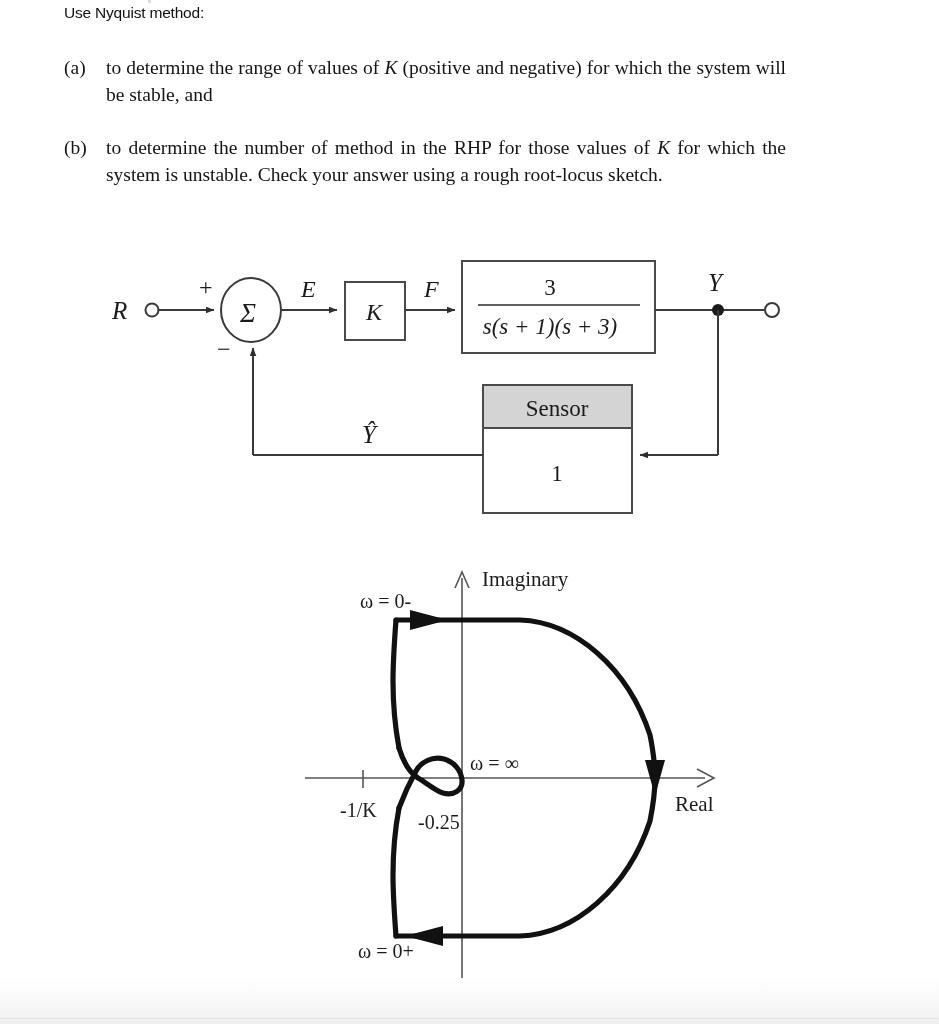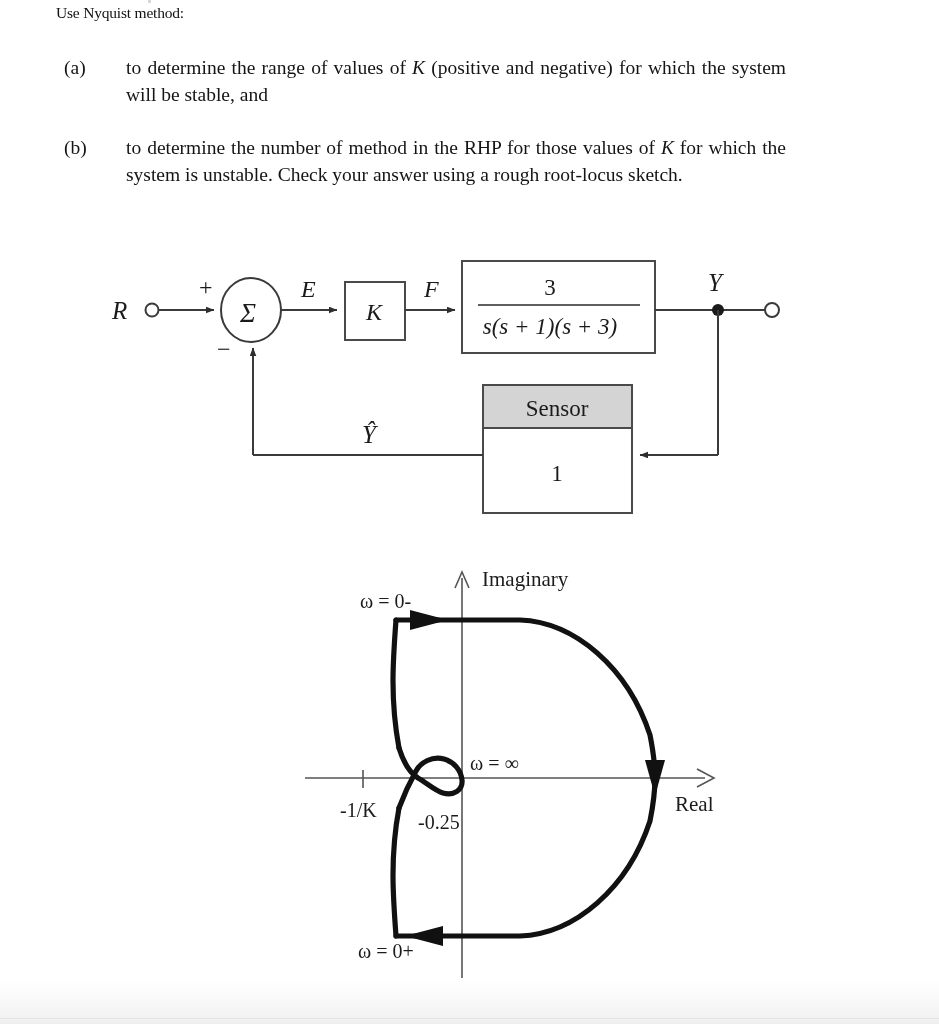--- a/index.html
+++ b/index.html
@@ -45,23 +45,23 @@
     left: 0;
     top: 1018px;
     width: 939px;
     height: 1px;
     background: #e4e4e4;
   }
 
   
   .heading {
     position: absolute;
-    left: 56px;
+    left: 64px;
     top: 4px;
-    font-family: Liberation Serif, serif;
+    font-family: Liberation Sans, sans-serif;
     font-size: 15.5px;
     letter-spacing: -0.2px;
     color: #111111;
   }
 
   
   .prob {
     position: absolute;
     font-family: "Liberation Serif", serif;
     font-size: 19.5px;
@@ -70,21 +70,21 @@
   }
   .prob .marker {
     position: absolute;
     left: 0px;
     top: 0px;
     width: 40px;
     text-align: left;
   }
   .prob .body {
     display: block;
-    margin-left: 62px;
+    margin-left: 42px;
     text-align: justify;
   }
   .prob.a { left: 64px; top: 54px; width: 722px; }
   .prob.b { left: 64px; top: 134px; width: 722px; }
   .ital { font-style: italic; }
 
   
   .fig {
     position: absolute;
     left: 0;

